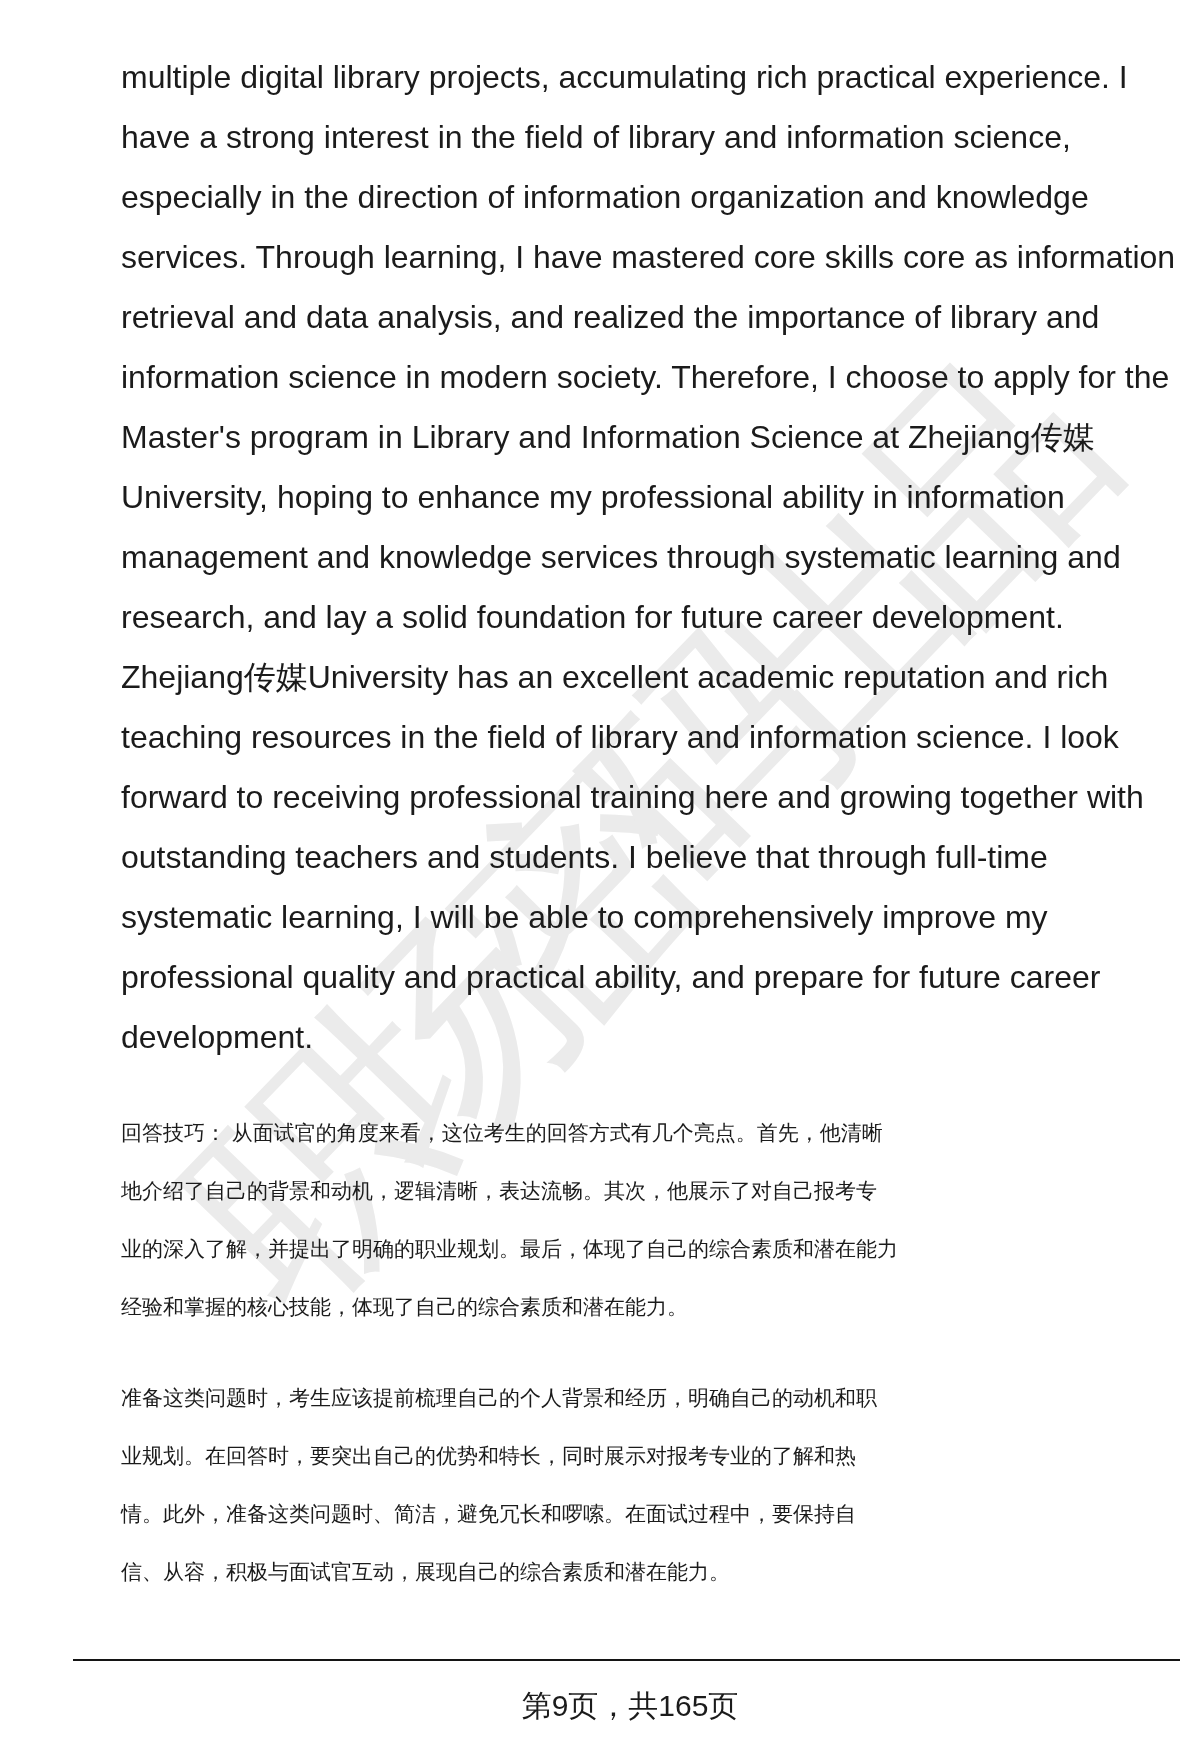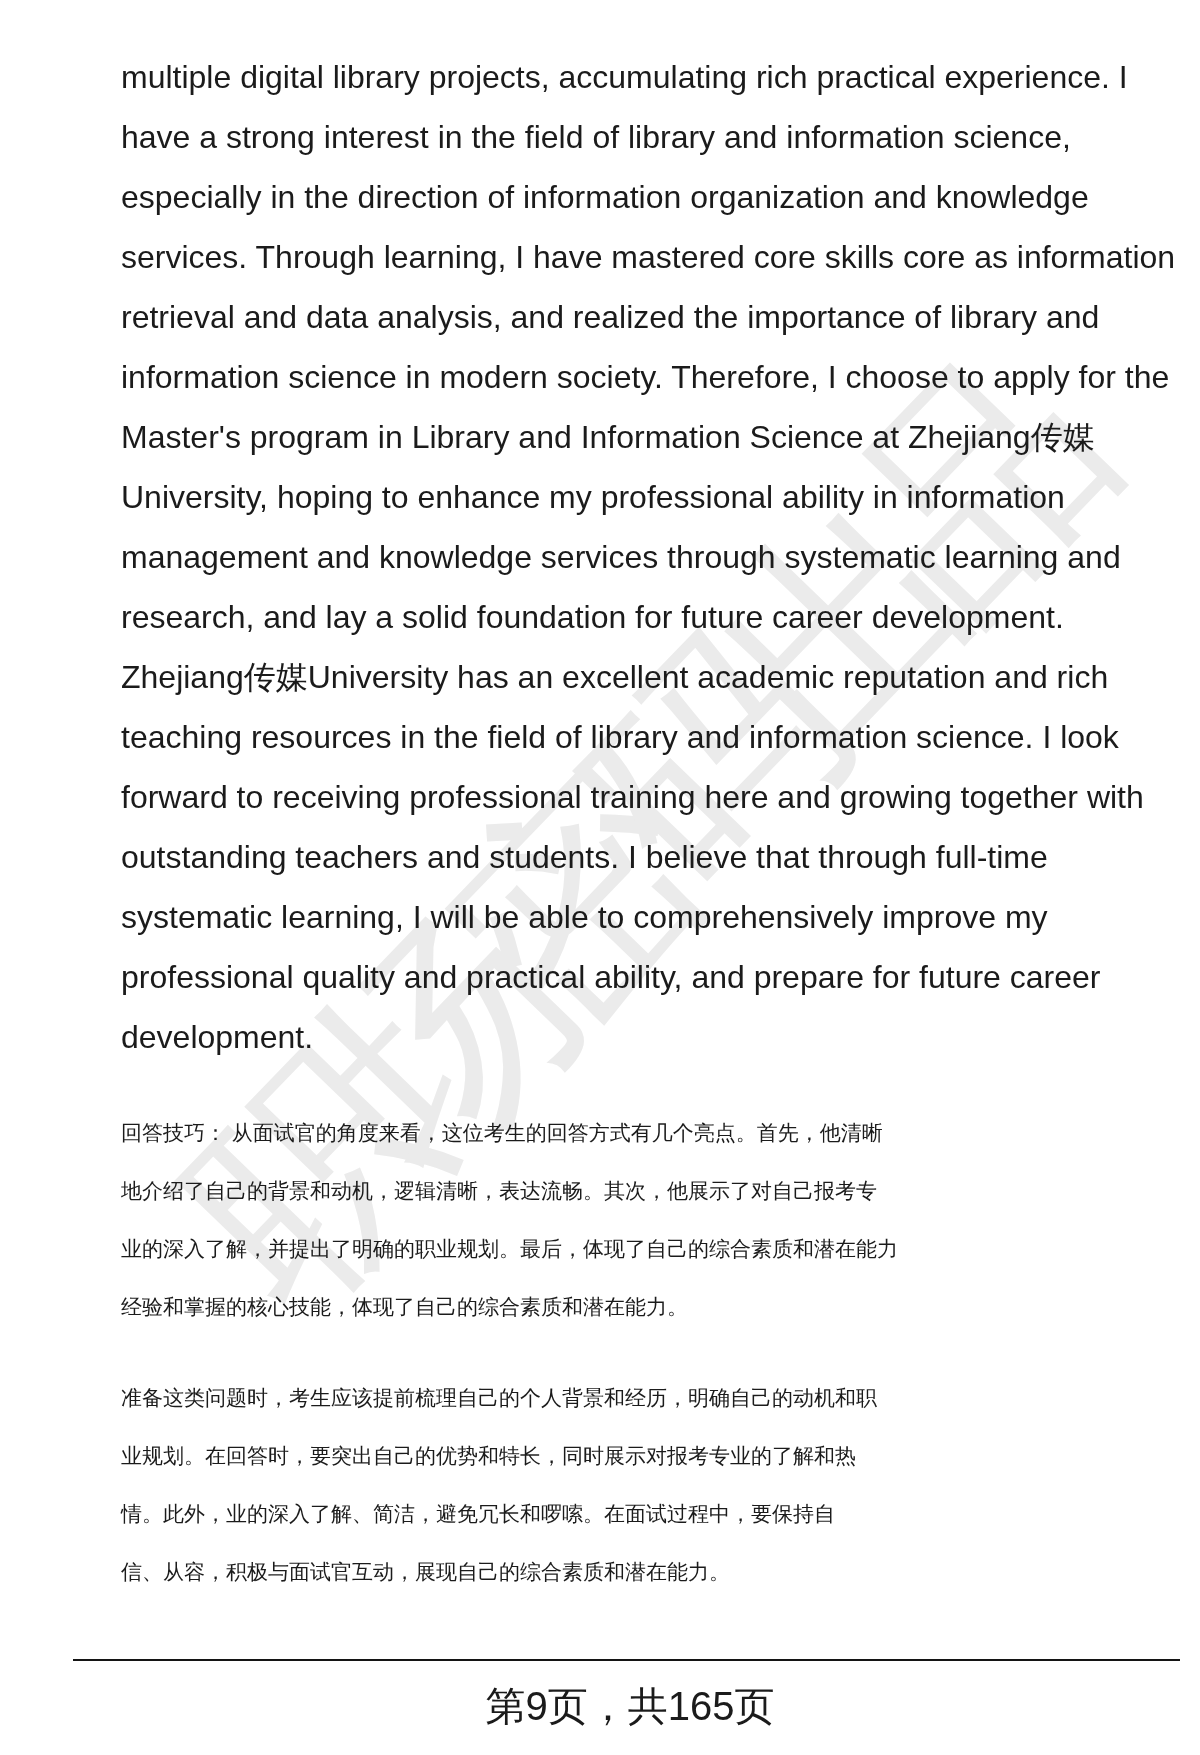--- a/index.html
+++ b/index.html
@@ -70,21 +70,21 @@
   }
   .footer {
     position: absolute;
     left: 73px;
     top: 1684px;
     width: 1107px;
     text-align: center;
     z-index: 1;
   }
   .footer-text {
-    font-size: 40px;
+    font-size: 30px;
     line-height: 44px;
     color: var(--text);
     margin-left: 7px;
   }
 </style>
 </head>
 <body>
 
 <div class="page">
 
@@ -115,21 +115,21 @@
     <div class="para para-zh para-tips">
         <div class="line">回答技巧：  从面试官的角度来看，这位考生的回答方式有几个亮点。首先，他清晰</div>
         <div class="line">地介绍了自己的背景和动机，逻辑清晰，表达流畅。其次，他展示了对自己报考专</div>
         <div class="line">业的深入了解，并提出了明确的职业规划。最后，体现了自己的综合素质和潜在能力</div>
         <div class="line">经验和掌握的核心技能，体现了自己的综合素质和潜在能力。</div>
       </div>
 
     <div class="para para-zh para-prep">
         <div class="line">准备这类问题时，考生应该提前梳理自己的个人背景和经历，明确自己的动机和职</div>
         <div class="line">业规划。在回答时，要突出自己的优势和特长，同时展示对报考专业的了解和热</div>
-        <div class="line">情。此外，业的深入了解、简洁，避免冗长和啰嗦。在面试过程中，要保持自</div>
+        <div class="line">情。此外，准备这类问题时、简洁，避免冗长和啰嗦。在面试过程中，要保持自</div>
         <div class="line">信、从容，积极与面试官互动，展现自己的综合素质和潜在能力。</div>
       </div>
 
   </div>
 
   <div class="footer-rule"></div>
 
   <div class="footer">
     <span class="footer-text">第9页，共165页</span>
   </div>

